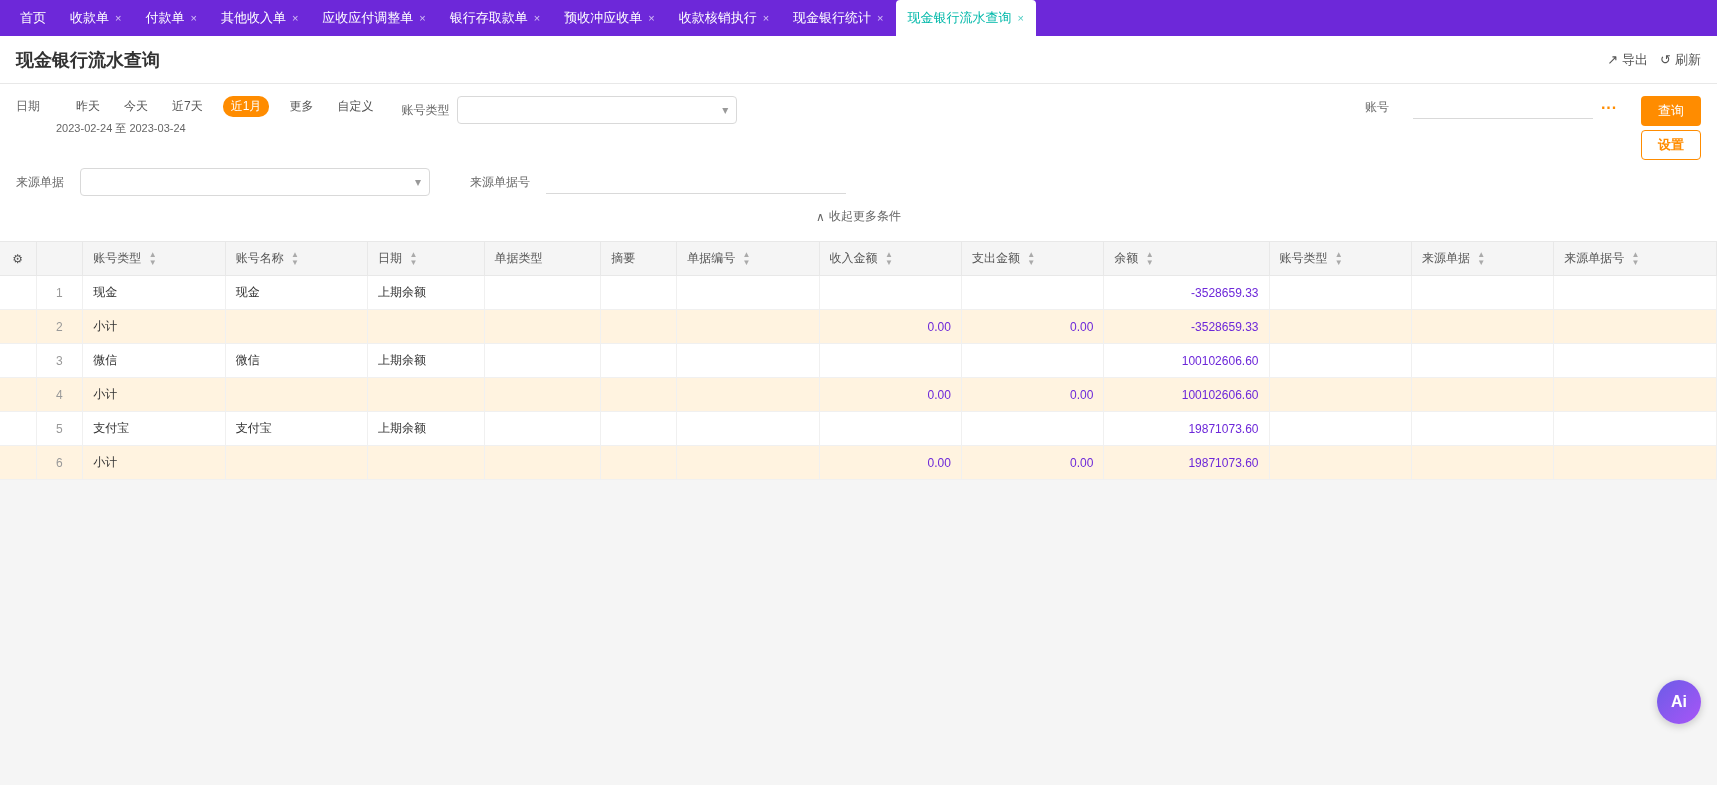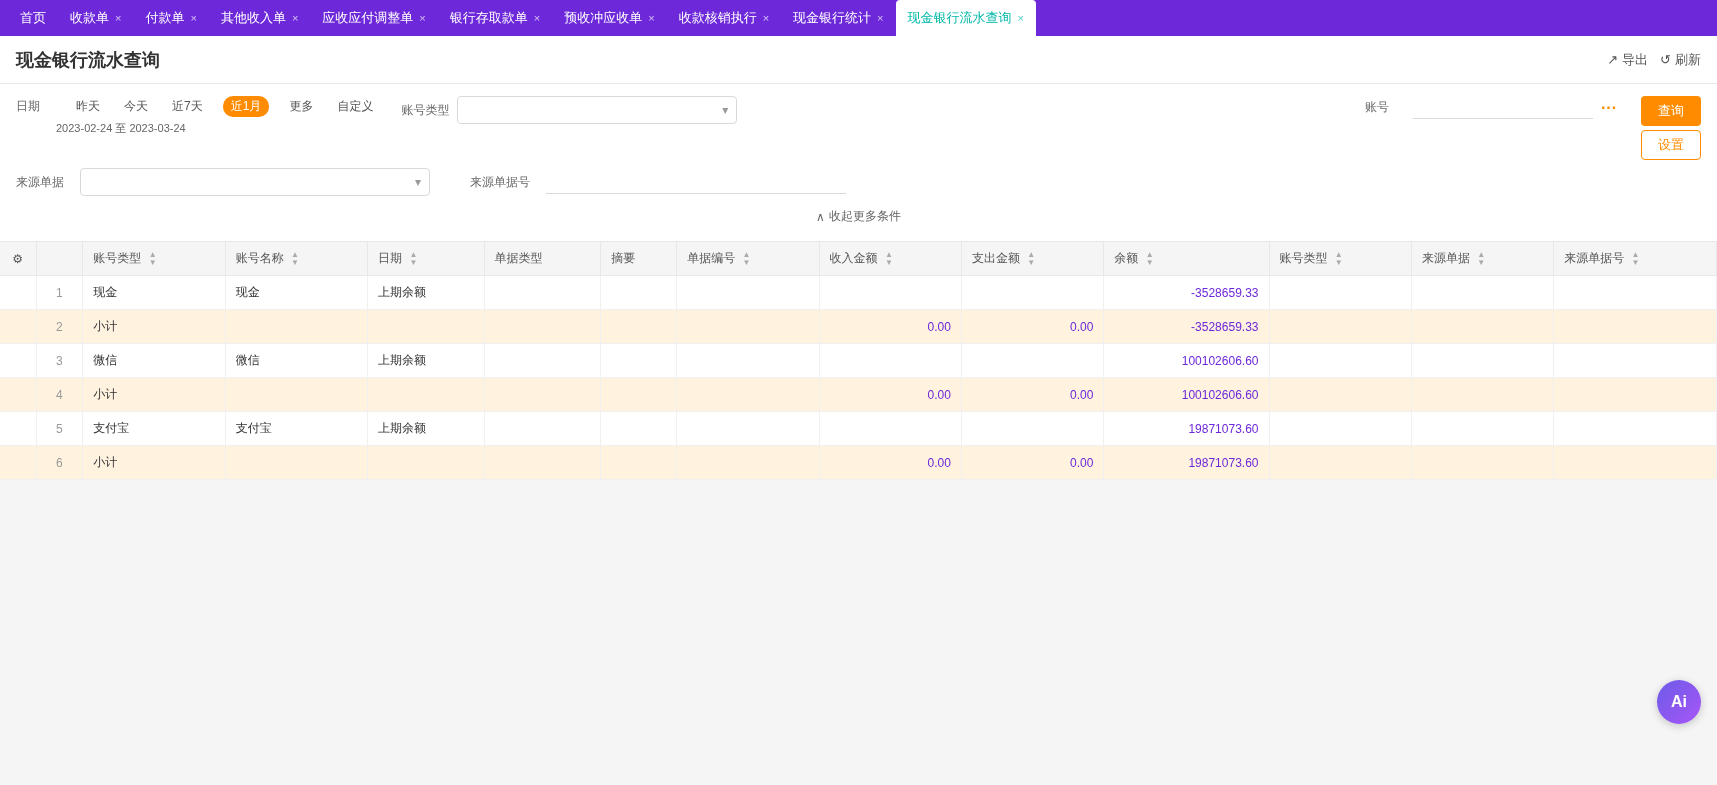--- a/index.html
+++ b/index.html
@@ -147,20 +147,21 @@
       font-size: 13px;
     }
     .settings-btn {
       background: #fff;
       color: #ff8c00;
       border: 1px solid #ff8c00;
       border-radius: 4px;
       padding: 5px 16px;
       cursor: pointer;
       font-size: 13px;
+      font-weight: bold;
     }
     .source-doc-input {
       border: none;
       border-bottom: 1px solid #d9d9d9;
       padding: 4px 0;
       min-width: 350px;
       font-size: 12px;
       outline: none;
     }
     .collapse-bar {

